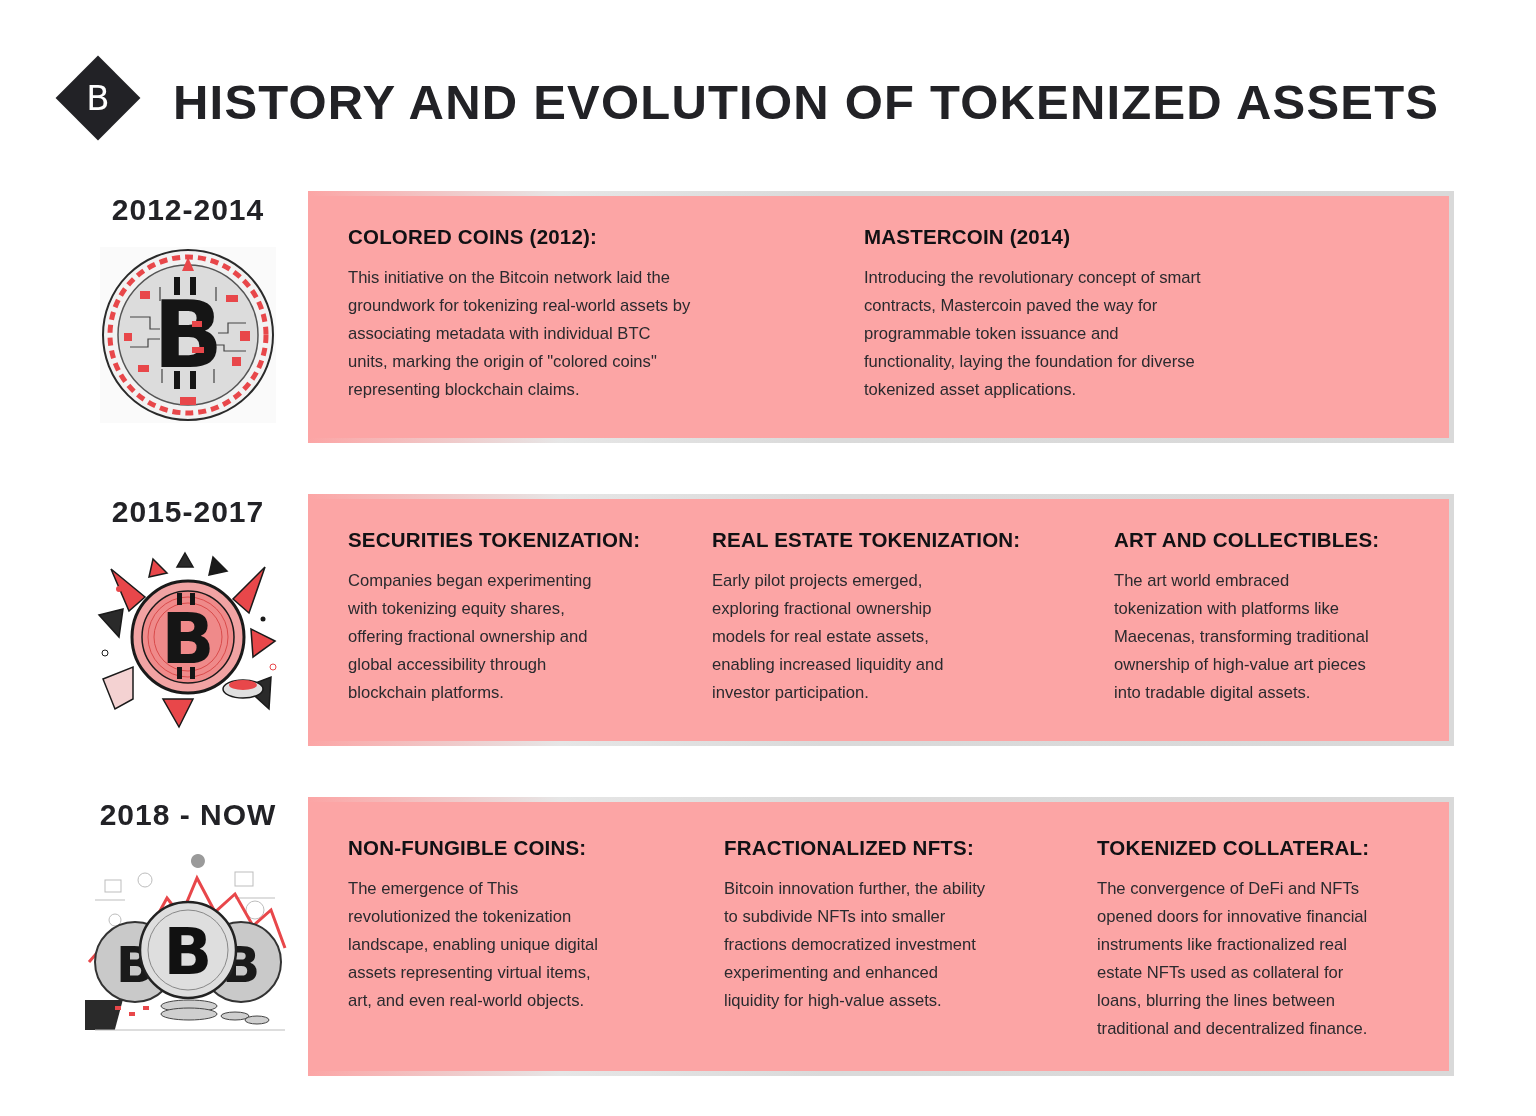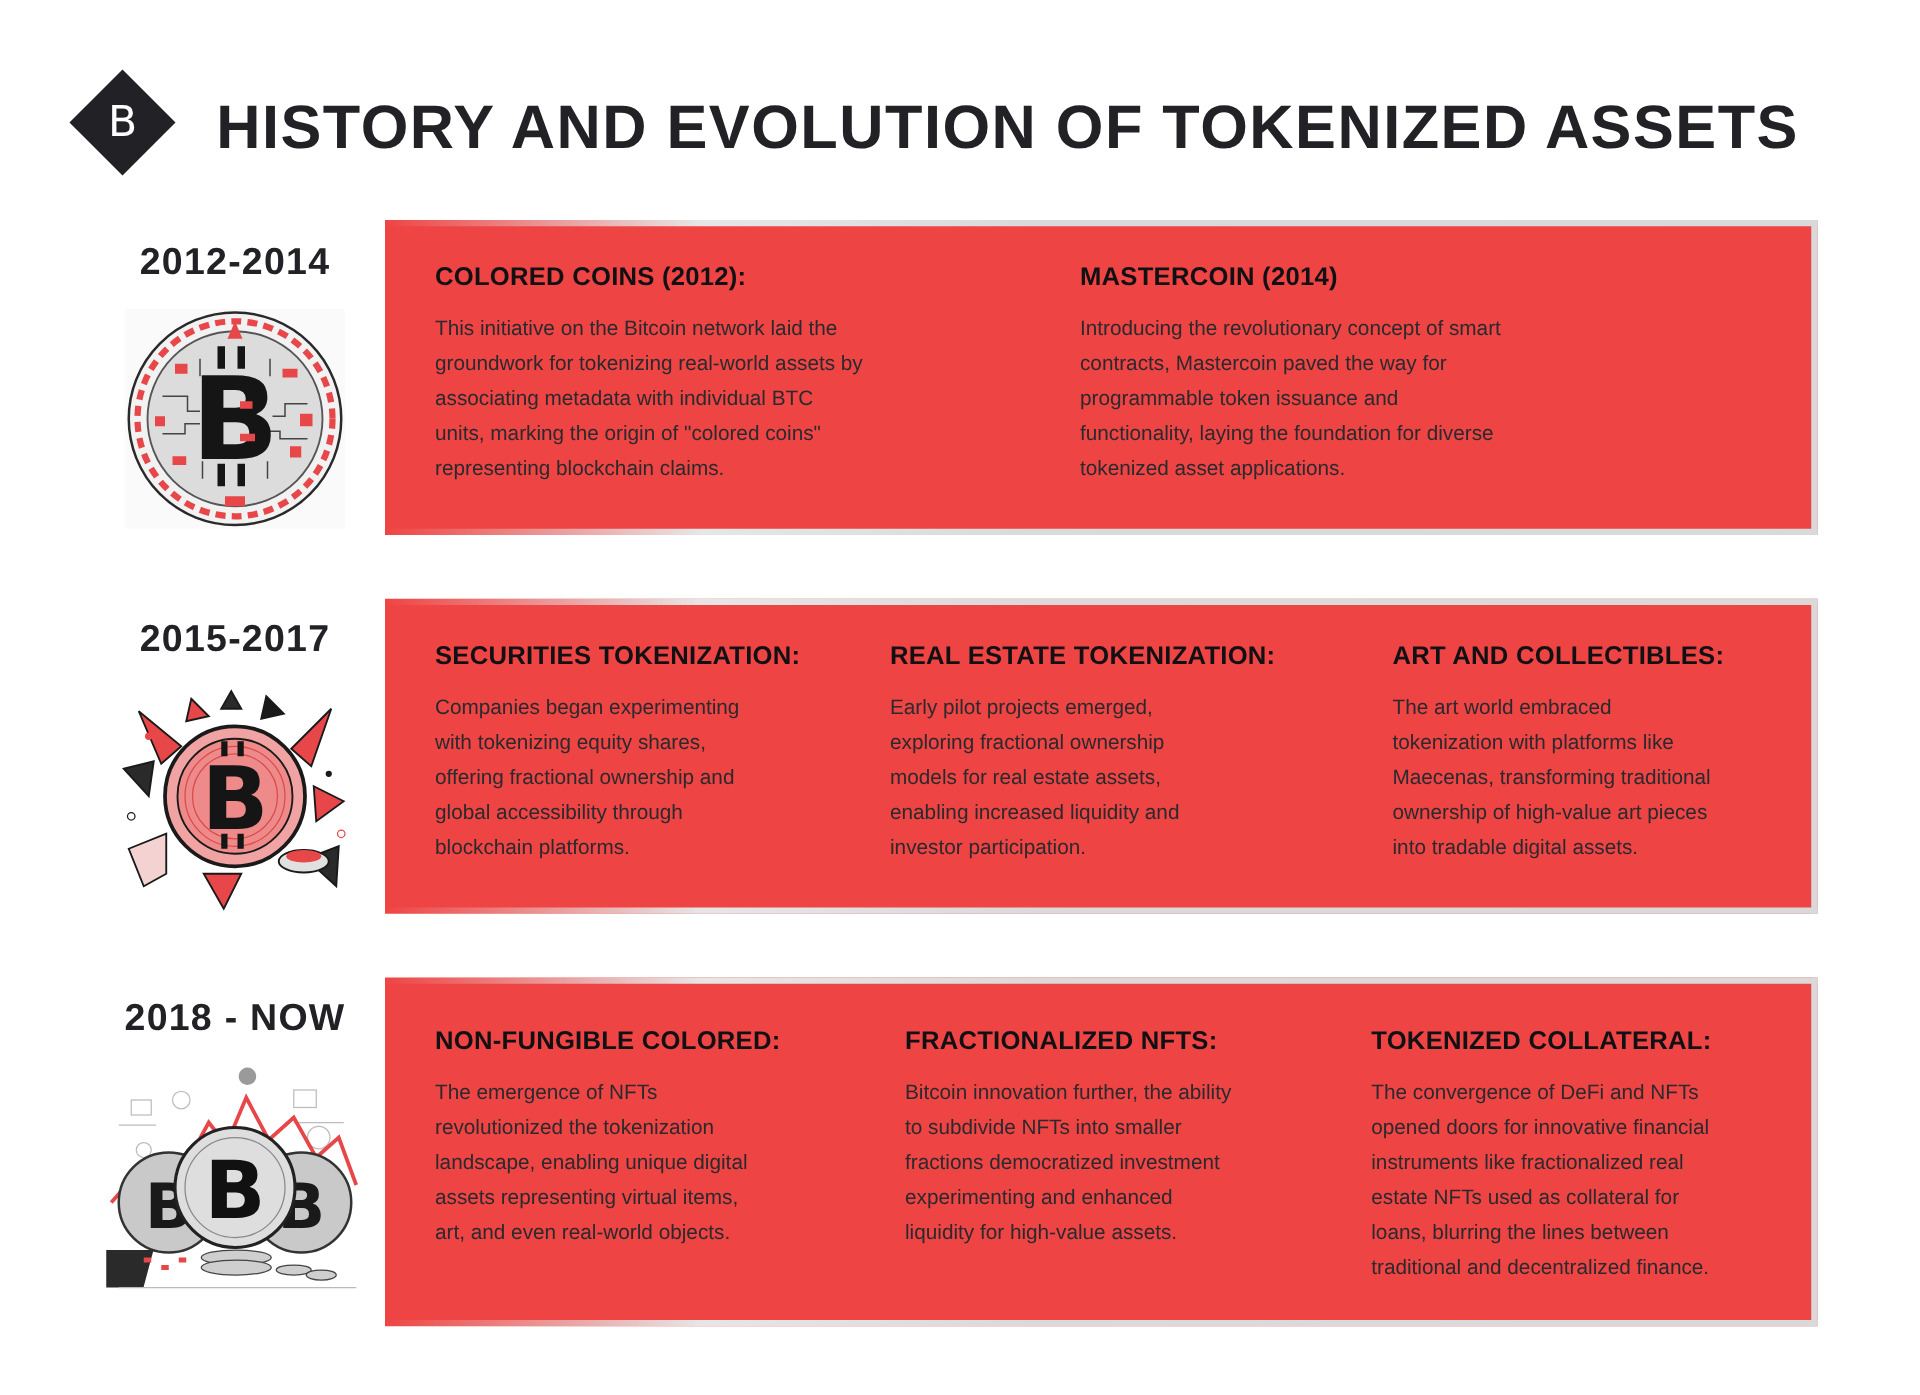--- a/index.html
+++ b/index.html
@@ -12,21 +12,21 @@
   .logo .letter { position: absolute; left: 0; top: 0; width: 84px; height: 84px; display: flex; align-items: center; justify-content: center;
     color: #ffffff; font-family: "DejaVu Sans", sans-serif; font-size: 34px; font-weight: 400; }
   .logo .letter span { display:inline-block; border: 0; line-height: 1; }
   .page-title { position: absolute; left: 173px; top: 76px; font-size: 49px; font-weight: 700; letter-spacing: 1.2px; color: #222226; white-space: nowrap; line-height: 52px; }
 
   .era { position: absolute; left: 0; width: 1536px; }
   .era-side { position: absolute; left: 82px; width: 212px; text-align: center; }
   .era-year { font-size: 30px; font-weight: 700; letter-spacing: 1px; color: #222226; line-height: 34px; white-space: nowrap; }
   .era-img { position: relative; margin: 20px auto 0; width: 176px; height: 176px; }
 
-  .box { position: absolute; left: 308px; width: 1146px; background: #ef4444; }
+  .box { position: absolute; left: 308px; width: 1146px; background: #fca5a5; margin-top: 15px; }
   .box .b-top, .box .b-bot { position: absolute; left: 0; right: 0; height: 5px;
     background: linear-gradient(to right, rgba(217,217,217,0) 0%, #e6e6e6 22%, #dadada 45%, #d9d9d9 100%); }
   .box .b-top { top: 0; }
   .box .b-bot { bottom: 0; }
   .box .b-right { position: absolute; right: 0; top: 0; bottom: 0; width: 5px; background: #d9d9d9; }
 
   .col { position: absolute; top: 32px; }
   .col h3 { font-size: 20.5px; font-weight: 700; color: #111114; letter-spacing: 0.2px; line-height: 28px; white-space: nowrap; }
   .col p { margin-top: 13px; font-size: 16.6px; line-height: 28px; color: #2a2a2e; }
   .col p span { display: block; white-space: nowrap; }
@@ -222,23 +222,23 @@
         </g>
         <path d="M10 180 h190" stroke="#bbb" stroke-width="1"></path>
       </svg>
     </div>
   </div>
   <div class="box" style="top:0; height:279px;">
     <div class="b-top"></div>
     <div class="b-bot"></div>
     <div class="b-right"></div>
     <div class="col" style="left:40px; width:350px; top:37px;">
-      <h3>NON-FUNGIBLE COLORED:</h3>
-      <p>
-        <span>The emergence of NFTs</span>
+      <h3>NON-FUNGIBLE COINS:</h3>
+      <p>
+        <span>The emergence of This</span>
         <span>revolutionized the tokenization</span>
         <span>landscape, enabling unique digital</span>
         <span>assets representing virtual items,</span>
         <span>art, and even real-world objects.</span>
       </p>
     </div>
     <div class="col" style="left:416px; width:350px; top:37px;">
       <h3>FRACTIONALIZED NFTS:</h3>
       <p>
         <span>Bitcoin innovation further, the ability</span>

